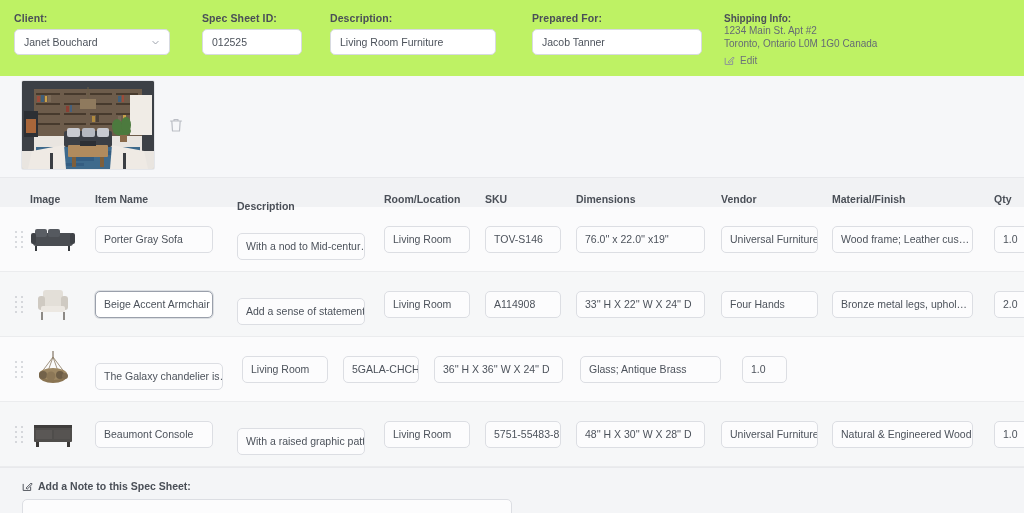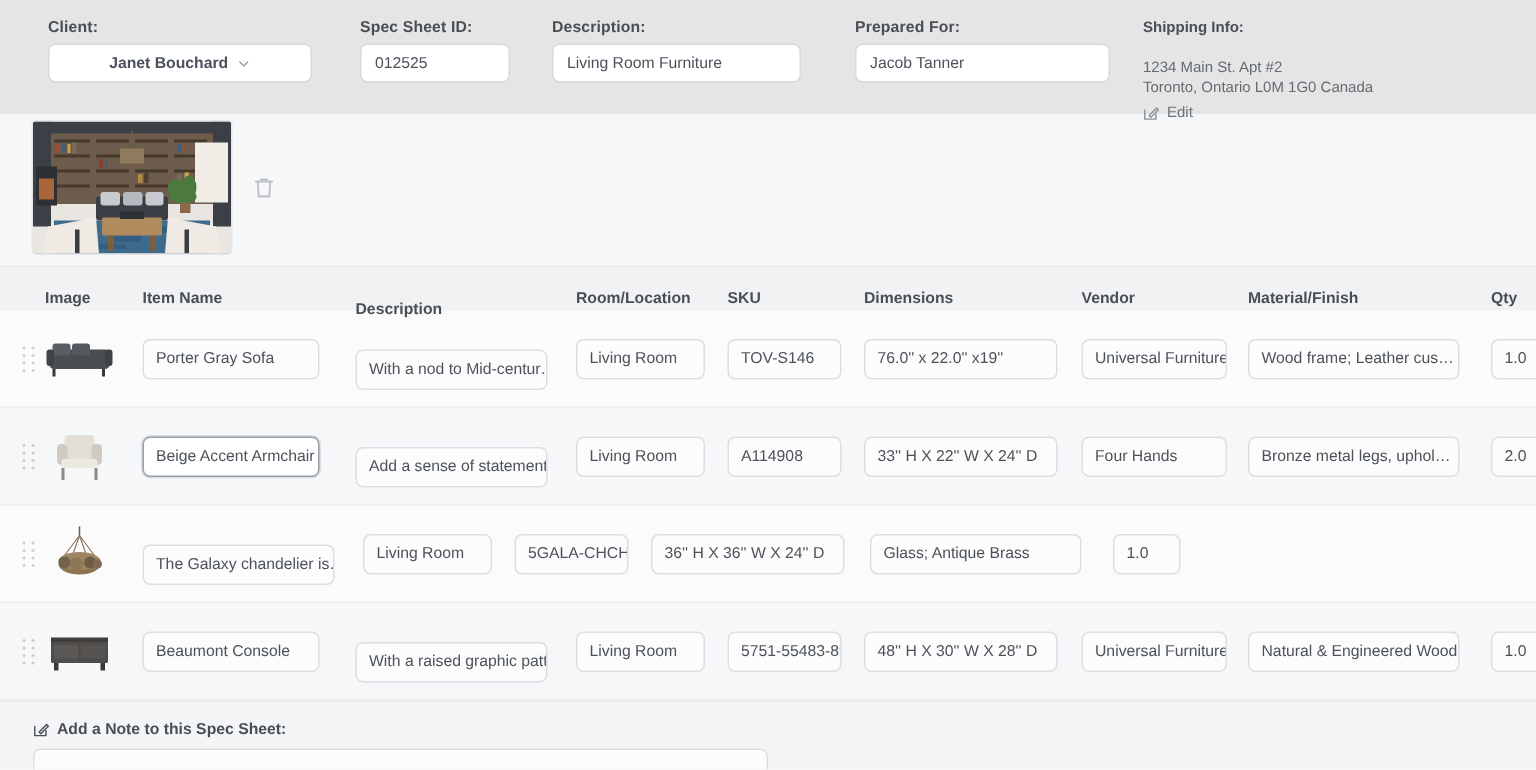--- a/index.html
+++ b/index.html
@@ -9,49 +9,49 @@
     background:#f6f7f9;
     font-family:"Liberation Sans", sans-serif;
     color:#3c4149;
     overflow:hidden;
   }
   .page { width:1024px; height:513px; position:relative; background:#f6f7f9; }
 
   
   .topbar {
     display:flex; align-items:flex-start;
-    padding:12px 16px 10px 32px;
+    padding:12px 16px 10px 14px;
     gap:4px;
-    background:#e5e5e5;
+    background:#bef264;
     height:76px;
   }
   .field { display:flex; flex-direction:column; }
   .field-label {
     font-size:10.5px; font-weight:bold; color:#4a4f57;
     margin-bottom:5px; letter-spacing:.1px;
   }
   .ctrl {
     height:26px; border:1px solid #d7dae0; border-radius:5px;
     background:#ffffff; font-size:10.5px; color:#4c525b;
     display:flex; align-items:center; padding:0 9px;
     white-space:nowrap; overflow:hidden;
   }
-  .ctrl.sel { justify-content:center; width:176px;font-weight:bold; }
+  .ctrl.sel { justify-content:space-between; width:156px; }
   .chev { width:9px; height:9px; flex:none; margin-left:6px; }
   .w-id   { width:100px; }
   .w-desc { width:166px; }
   .w-prep { width:170px; }
 
   .gap-a { width:24px; }
   .gap-b { width:20px; }
   .gap-c { width:28px; }
   .gap-d { width:14px; }
 
   .ship { margin-left:0; padding-top:1px; }
-  .ship-title { font-size:10px; font-weight:bold; color:#4a4f57; margin-bottom:15px; }
+  .ship-title { font-size:10px; font-weight:bold; color:#4a4f57; margin-bottom:0; }
   .ship-line { font-size:10px; color:#656b74; line-height:13px; }
   .edit-row {
     display:flex; align-items:center; gap:5px;
     margin-top:5px; font-size:10px; color:#6b7179; cursor:pointer;
   }
   .edit-row svg { width:11px; height:11px; }
 
   
   .hero-wrap { display:flex; align-items:center; padding:5px 0 8px 22px; gap:14px; }
   .hero {

